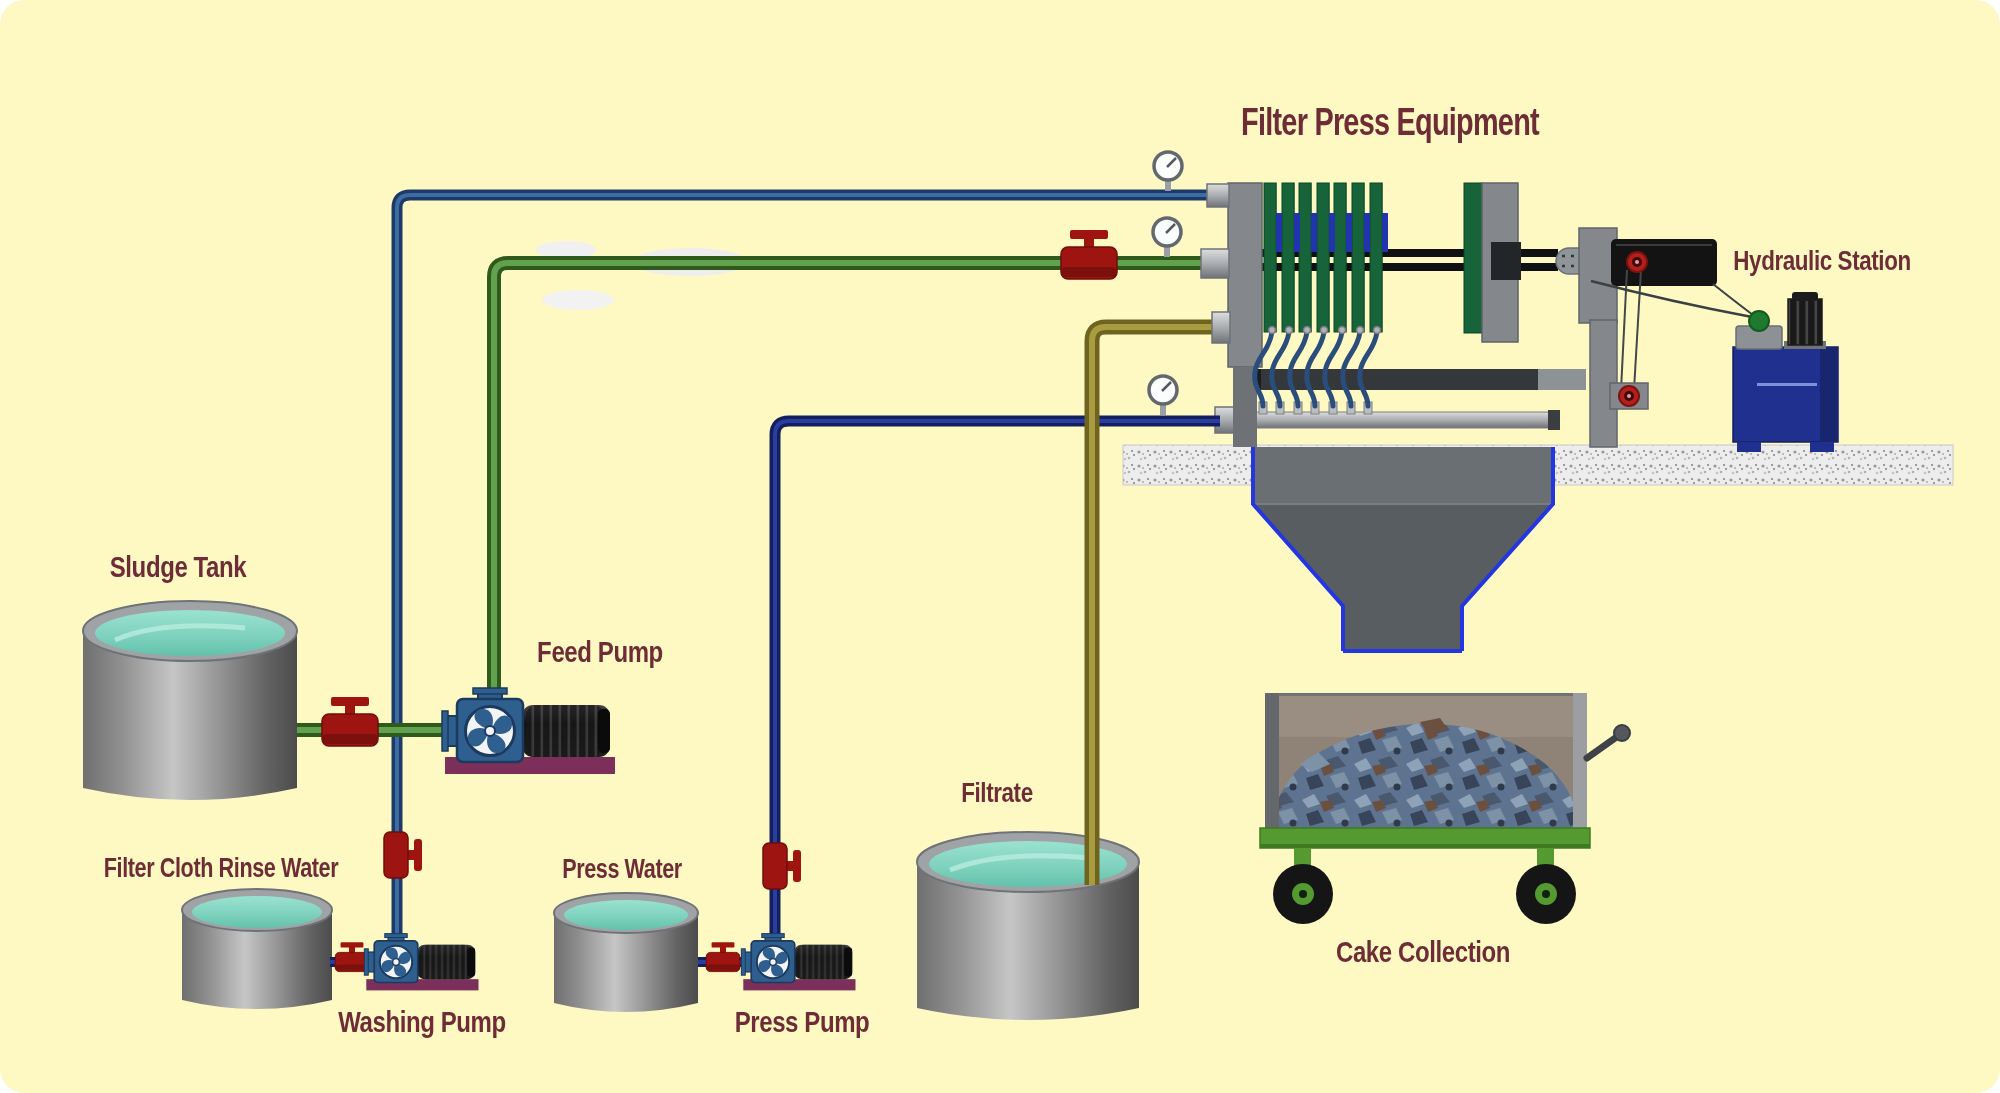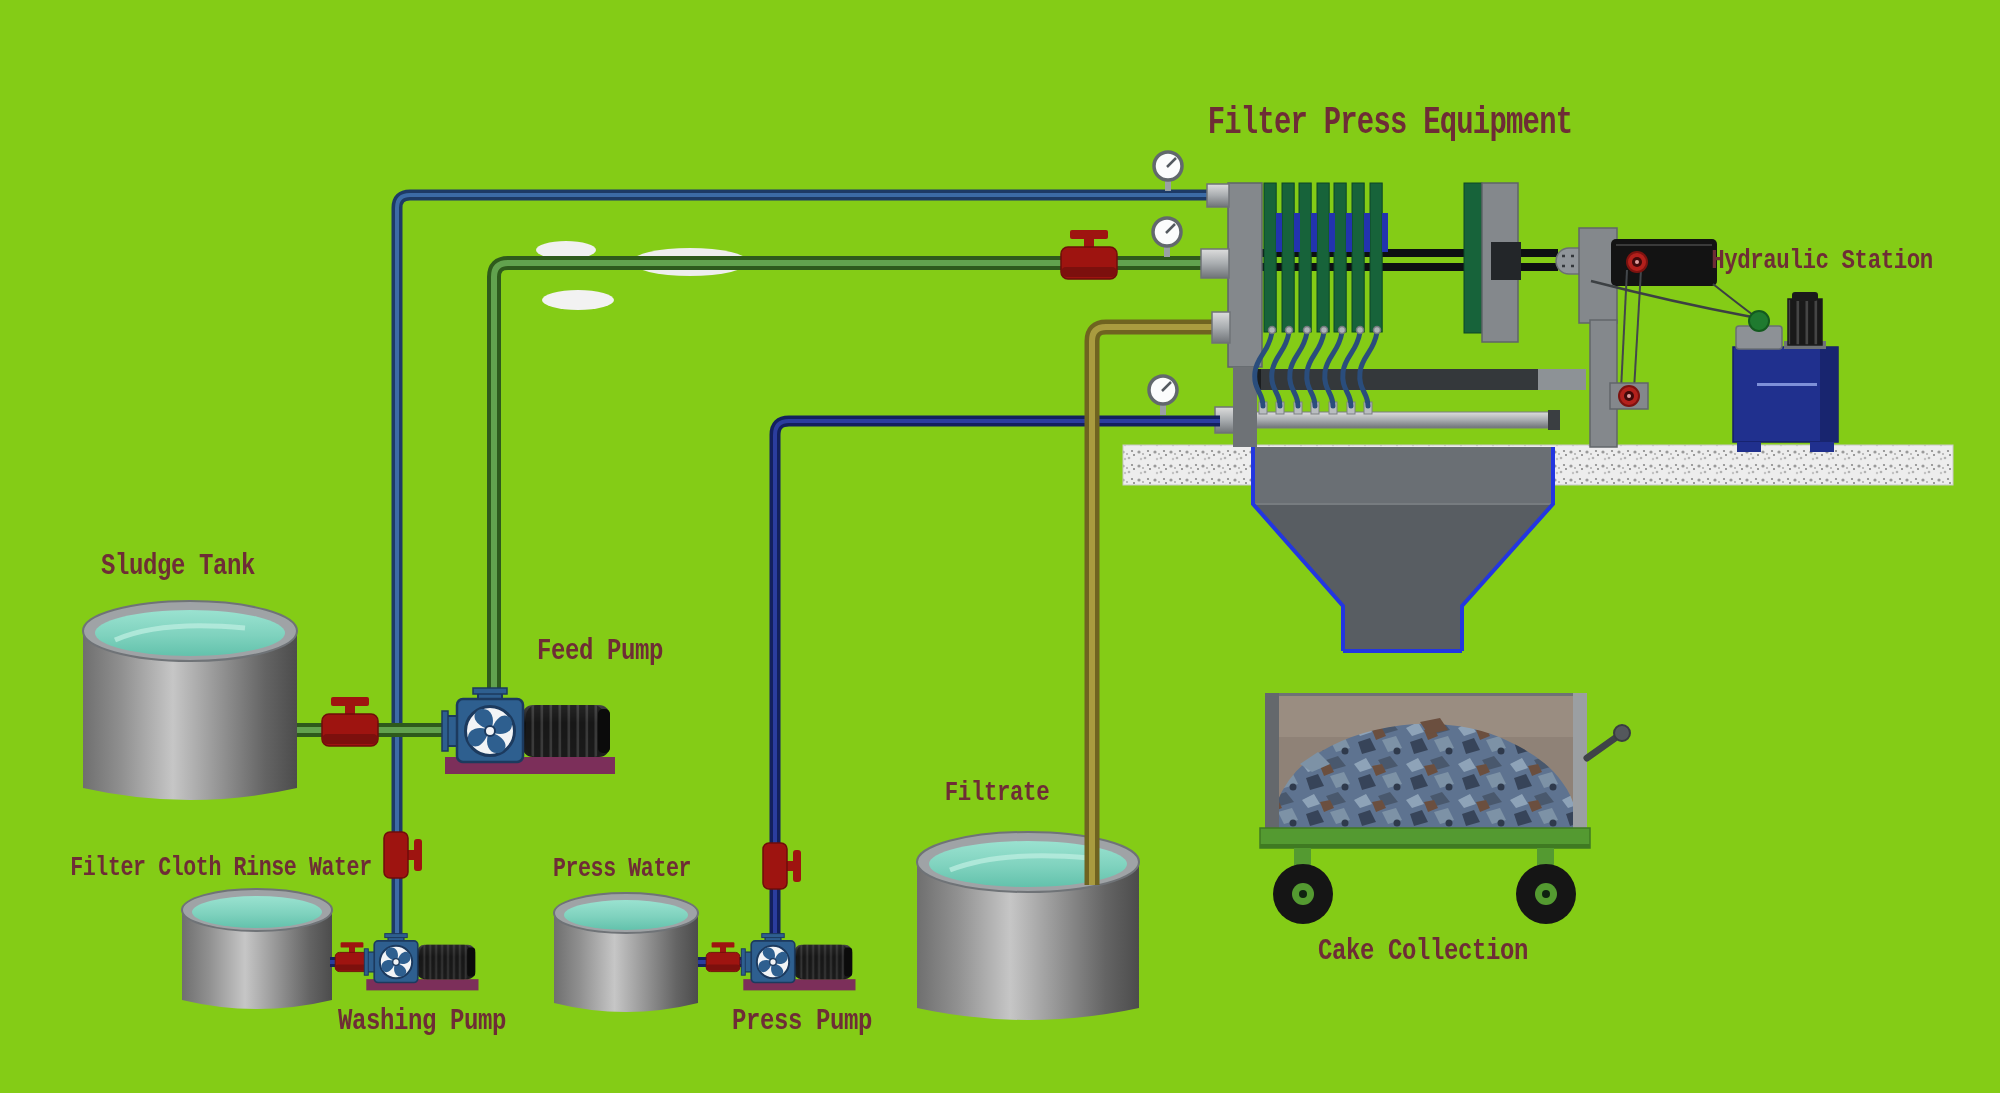--- a/index.html
+++ b/index.html
@@ -1,17 +1,17 @@
 <!DOCTYPE html>
 <html><head>
 <meta charset="utf-8">
 <style>
   html,body{margin:0;padding:0;background:#ffffff;}
-  #stage{position:relative;width:2000px;height:1093px;background:#84cc16;overflow:hidden;
-         font-family:Liberation Mono, monospace;}
+  #stage{position:relative;width:2000px;height:1093px;background:#fef9c3;overflow:hidden;
+         font-family:Liberation Sans, sans-serif;border-radius:24px;}
   #stage svg{position:absolute;left:0;top:0;}
   .lbl{position:absolute;color:#6e2d36;font-weight:bold;white-space:nowrap;
        transform:translateX(-50%) scaleX(0.8);transform-origin:center top;
        letter-spacing:-0.5px;line-height:1.05;}
   .lbl-title{font-size:38px;letter-spacing:-1px;transform:translateX(-50%) scaleX(0.76);}
   .lbl-30{font-size:30px;}
   .lbl-28{font-size:28px;}
   .lbl-27{font-size:27px;}
 </style>
 </head>

